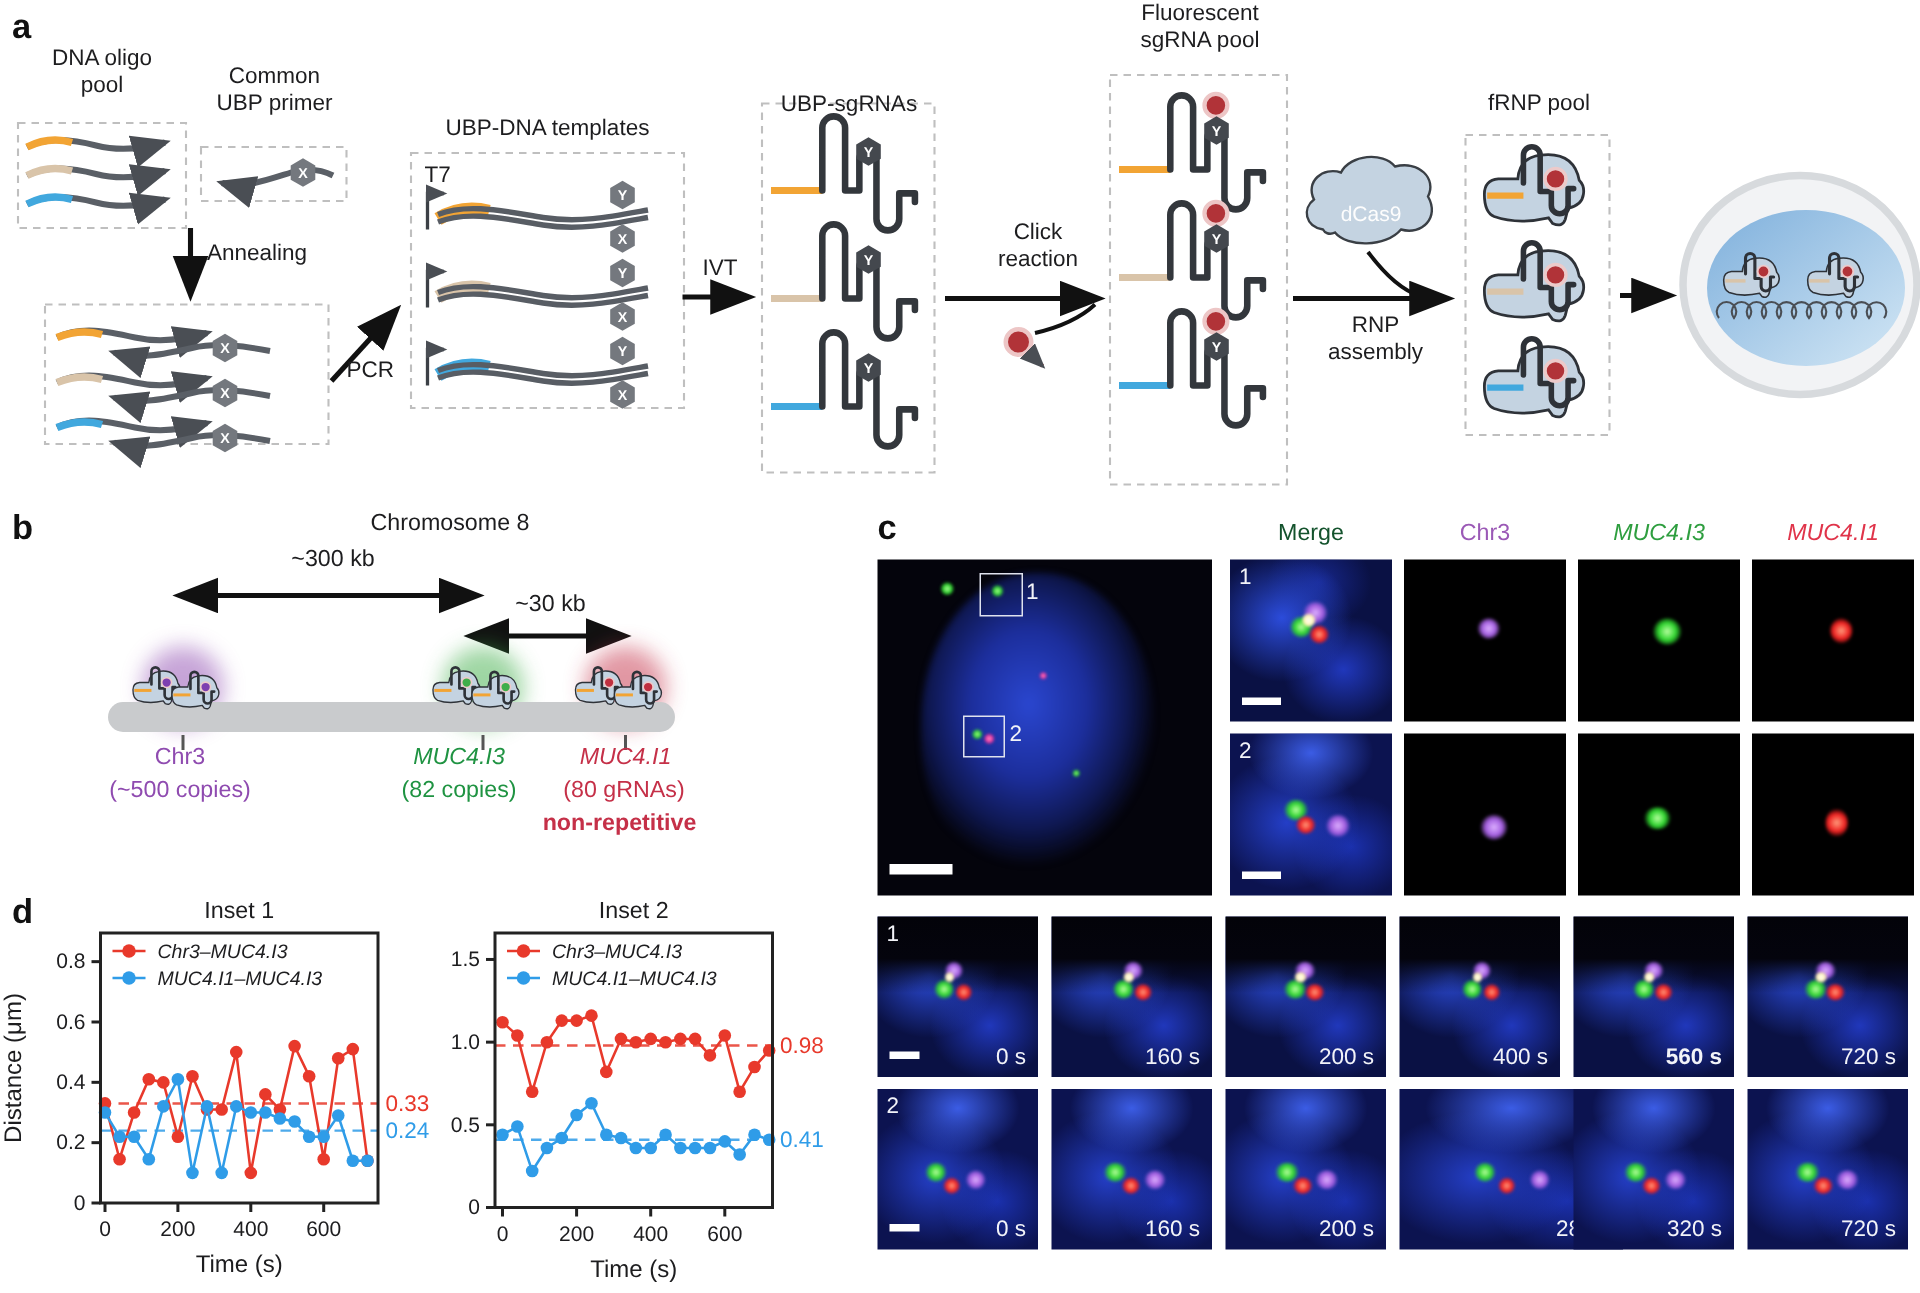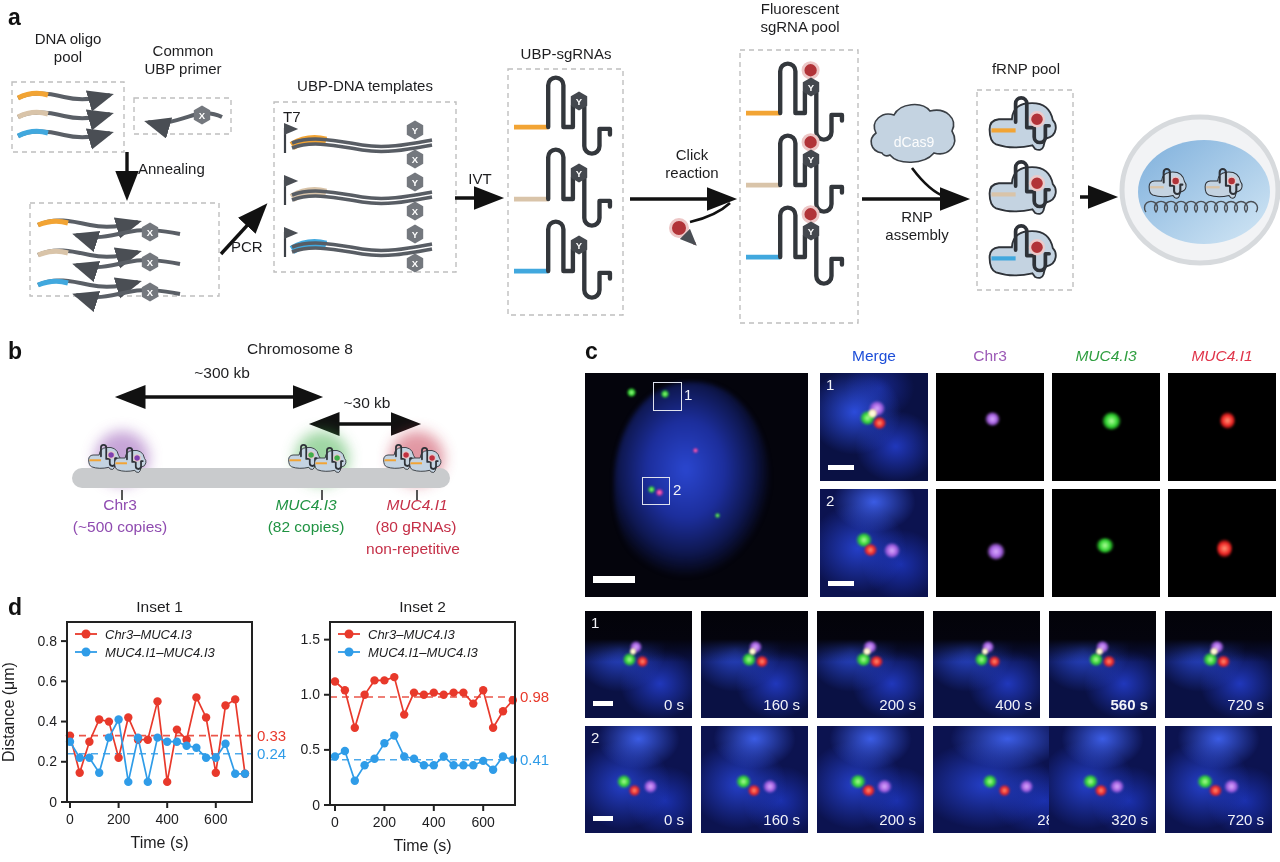--- a/index.html
+++ b/index.html
@@ -361,44 +361,44 @@
   <div class="plab" style="left:8px;top:4px;">a</div>
   <div class="lab" style="left:68px;top:30px;">DNA oligo
 pool</div>
   <div class="lab" style="left:183px;top:42px;">Common
 UBP primer</div>
   <div class="labL" style="left:138px;top:160px;">Annealing</div>
   <div class="labL" style="left:231px;top:238px;">PCR</div>
   <div class="lab" style="left:365px;top:77px;">UBP-DNA templates</div>
   <div class="labL" style="left:283px;top:108px;">T7</div>
   <div class="lab" style="left:480px;top:170px;">IVT</div>
-  <div class="lab" style="left:566px;top:45px;">UBP-sgRNAs</div>
+  <div class="lab" style="left:566px;top:61px;">UBP-sgRNAs</div>
   <div class="lab" style="left:692px;top:146px;">Click
 reaction</div>
   <div class="lab" style="left:800px;top:0px;">Fluorescent
 sgRNA pool</div>
   <div class="lab" style="left:917px;top:208px;">RNP
 assembly</div>
   <div class="lab" style="left:1026px;top:60px;">fRNP pool</div>
 
   <div class="plab" style="left:8px;top:338px;">b</div>
   <div class="lab" style="left:300px;top:340px;font-size:15.5px;">Chromosome 8</div>
   <div class="lab" style="left:222px;top:364px;font-size:15.5px;">~300 kb</div>
   <div class="lab" style="left:367px;top:394px;font-size:15.5px;text-align:center;">~30 kb</div>
   <div class="lab" style="left:120px;top:496px;color:#8f4bb0;font-size:15.5px;">Chr3</div>
   <div class="lab" style="left:120px;top:518px;color:#8f4bb0;font-size:15.5px;">(~500 copies)</div>
   <div class="lab it" style="left:306px;top:496px;color:#1f9342;font-size:15.5px;">MUC4.I3</div>
   <div class="lab" style="left:306px;top:518px;color:#1f9342;font-size:15.5px;">(82 copies)</div>
   <div class="lab it" style="left:417px;top:496px;color:#c53048;font-size:15.5px;">MUC4.I1</div>
   <div class="lab" style="left:416px;top:518px;color:#c53048;font-size:15.5px;">(80 gRNAs)</div>
-  <div class="lab" style="left:413px;top:540px;color:#c53048;font-size:15.5px;">non-repetitive</div>
+  <div class="lab" style="left:413px;top:540px;color:#c53048;font-size:15.5px;font-weight:bold;">non-repetitive</div>
 
   <div class="plab" style="left:585px;top:338px;">c</div>
   <div id="cHeaders">
-      <div class="c-header" style="left: 820px; color: #1d4ed8;">Merge</div>
+      <div class="c-header" style="left: 820px; color: #14532d;">Merge</div>
       <div class="c-header" style="left: 936px; color: rgb(155, 89, 182);">Chr3</div>
       <div class="c-header it" style="left: 1052px; color: rgb(46, 158, 63);">MUC4.I3</div>
       <div class="c-header it" style="left: 1168px; color: rgb(224, 52, 74);">MUC4.I1</div>
     </div>
 
   <div class="bigcell" style="left:585px;top:373px;width:223px;height:224px;">
     <div class="nuc"></div>
     <div class="dot dg" style="left:42px;top:15px;width:9px;height:9px;"></div>
     <div class="dot dg" style="left:76px;top:17px;width:8px;height:8px;"></div>
     <div class="dot dg" style="left:63px;top:113px;width:7px;height:7px;"></div>

